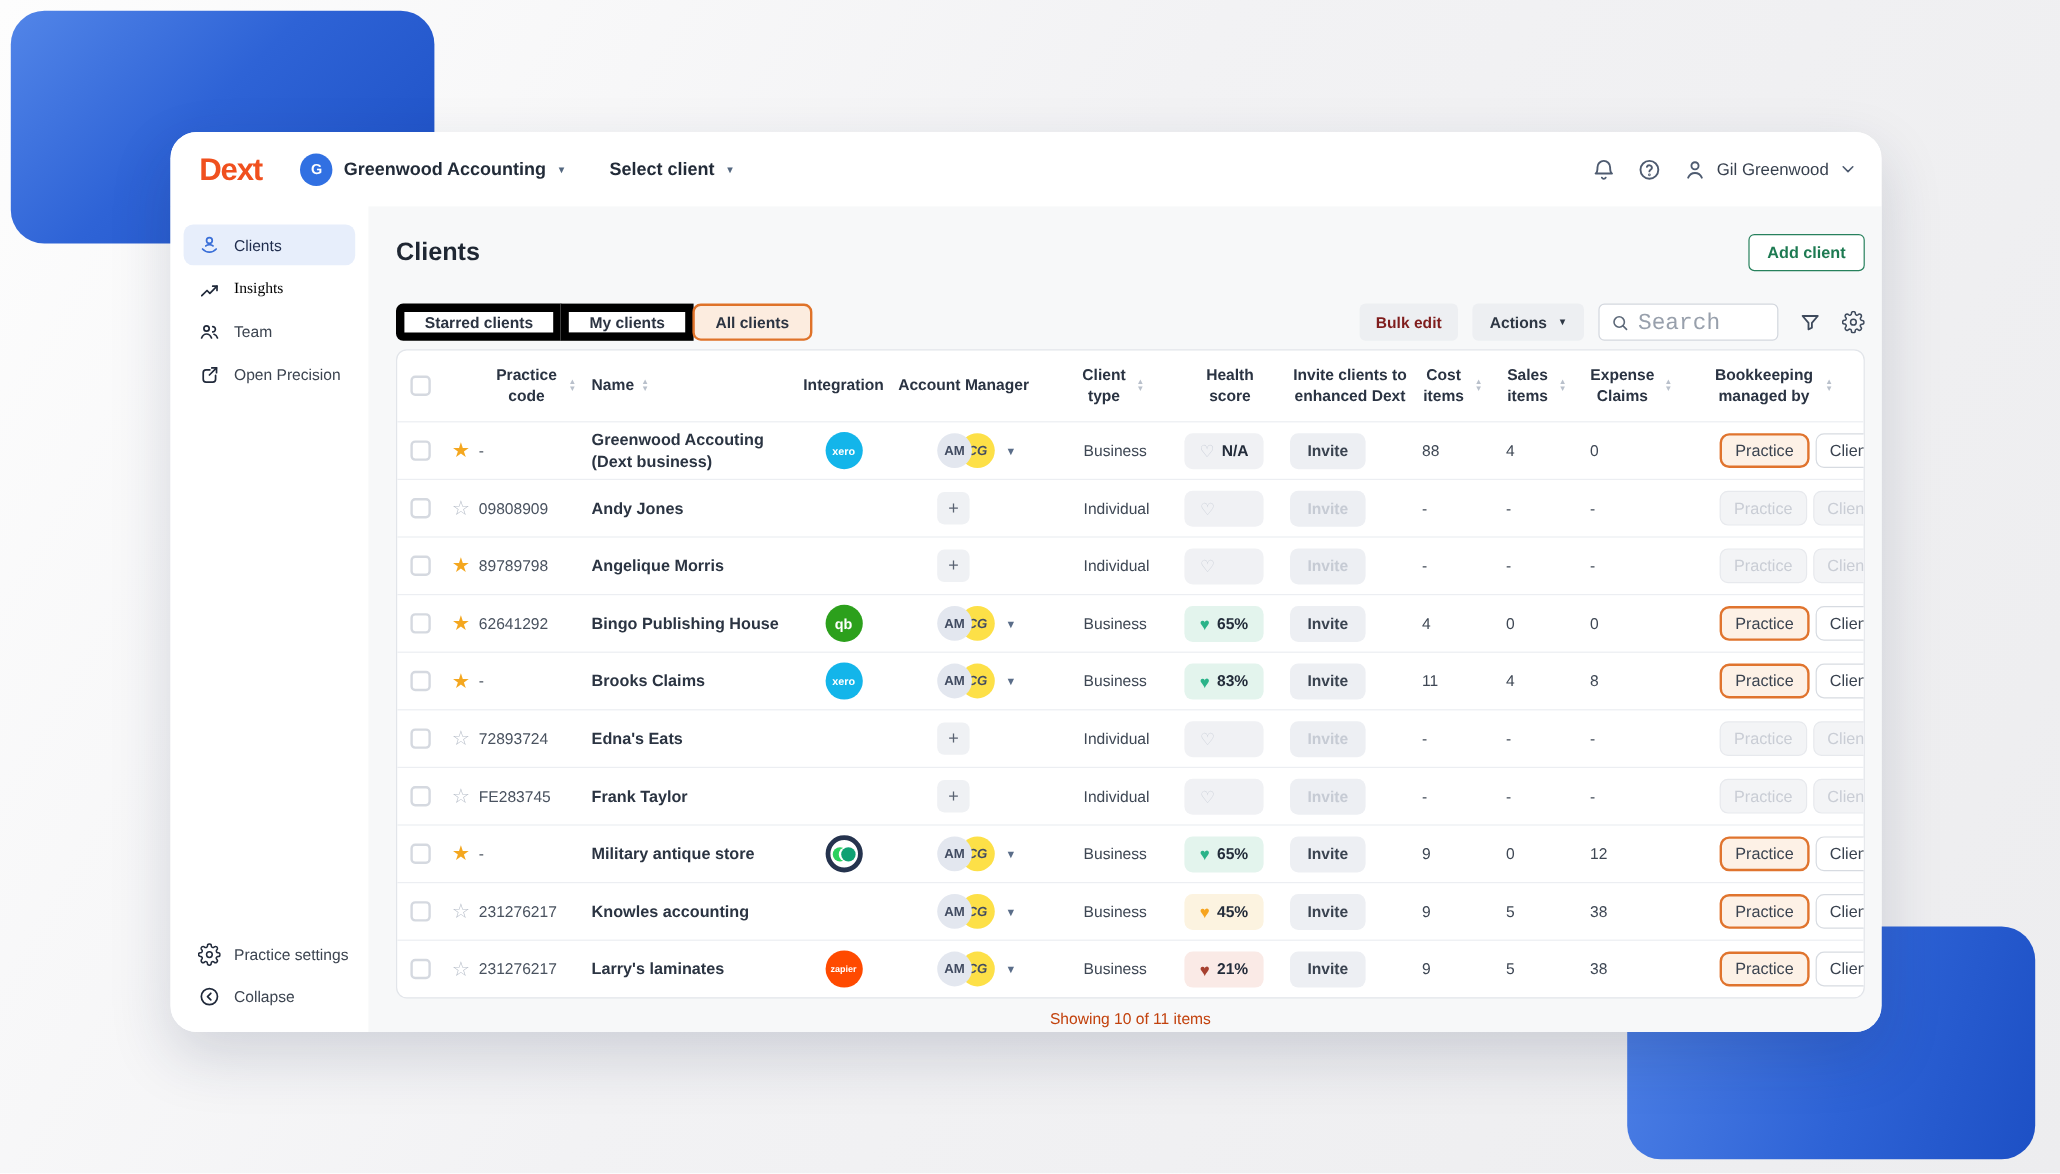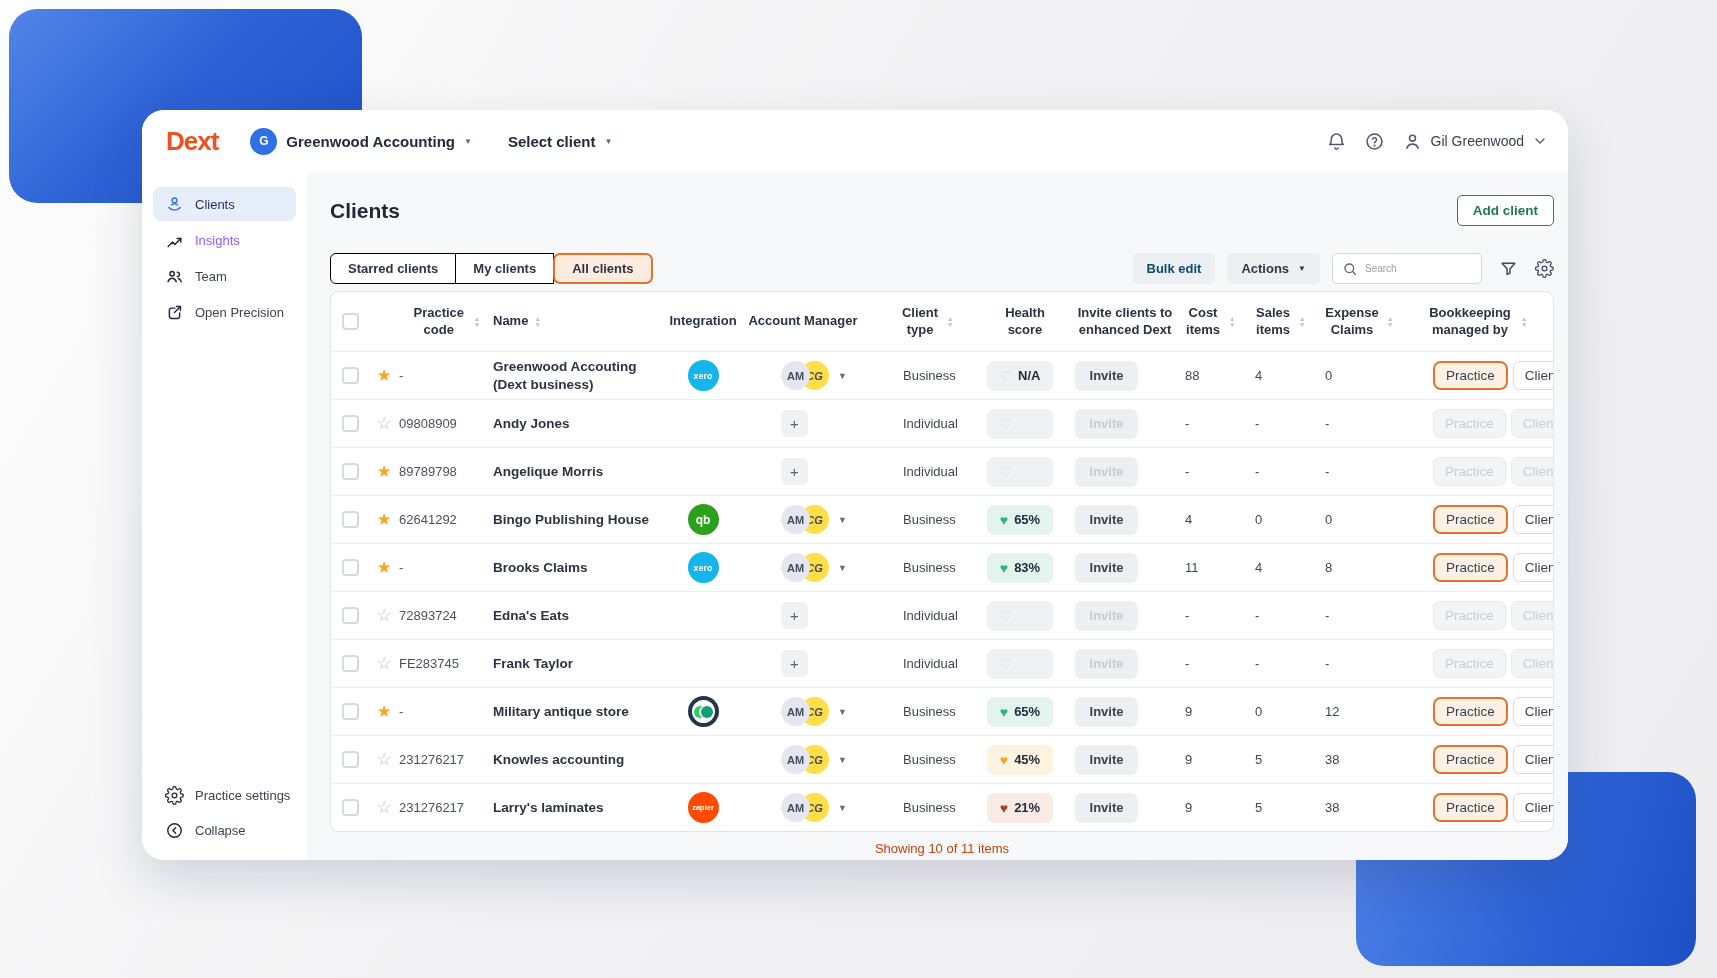--- a/index.html
+++ b/index.html
@@ -33,50 +33,50 @@
   .tb-ic svg { width:100%; height:100%; }
   .user-chip { display:flex; align-items:center; gap:8px; cursor:pointer; }
   .user-name { font-size:14px; color:#38414f; }
 
   
   .cardbody { flex:1; display:flex; min-height:0; }
   .sidebar { width:165px; flex:0 0 165px; background:#fff; padding-top:14px; display:flex; flex-direction:column; }
   .side-item { display:flex; align-items:center; gap:11px; height:34px; margin:1px 11px;
     padding-left:12px; border-radius:8px; font-size:13px; color:#3c4450; cursor:pointer; }
   .side-item.active { background:#e7eefb; color:#1f2c4d; font-weight:400; }
-  .side-item.dim .slabel { color:#8b5cf6; }
+  .side-item.dim .slabel { color:#000000;font-family:Liberation Serif, serif; }
   .sicon { width:19px; height:19px; display:inline-flex; color:#20293a; }
   .side-item.active .sicon { color:#3a6fd8; }
   .sicon svg { width:100%; height:100%; }
   .side-spacer { flex:1; }
   .side-bottom { padding-bottom:12px; }
 
   .content { flex:1; background:#f7f8f9; padding:0 14px 0 23px; min-width:0; }
   .content-head { margin-top:23px; display:flex; align-items:center; justify-content:space-between; }
   .page-title { font-size:21px; font-weight:700; color:#1f2733; }
   .addc { height:31px; padding:0 15px; border:1px solid #27815d; border-radius:5px; background:#fff;
     color:#1d7a52; font-weight:700; font-size:13.5px; cursor:pointer; }
 
   .toolbar { margin-top:27px; display:flex; align-items:center; }
   .tabs { display:flex; }
-  .tab { height:31px; padding:0 17px; background:#fff; border:1px solid #000000; font-weight:700;
+  .tab { height:31px; padding:0 17px; background:#fff; border:7px solid #000000; font-weight:700;
     font-size:13px; color:#2c3442; display:flex; align-items:center; margin-left:-1px; cursor:pointer; }
   .tab:first-child { border-radius:6px 0 0 6px; margin-left:0; }
   .tab:last-child { border-radius:0 6px 6px 0; }
   .tab.active { background:#fcecdf; border:2px solid #df7229; border-radius:7px; z-index:2; }
   .bulk { margin-left:auto; height:31px; padding:0 14px; background:#edeff2; border:none; border-radius:5px;
-    font-weight:700; font-size:13px; color:#0c4a6e; }
+    font-weight:700; font-size:13px; color:#7f1d1d; }
   .actions { margin-left:12px; height:31px; padding:0 14px; background:#edeff2; border:none; border-radius:5px;
     font-weight:700; font-size:13px; color:#2e3744; display:flex; gap:9px; align-items:center; cursor:pointer; }
   .actions .caret { color:#2e3744; }
   .search { margin-left:12px; width:150px; height:31px; border:1px solid #d3d7de; border-radius:5px;
     background:#fff; display:flex; align-items:center; padding:0 9px; gap:7px; color:#5c6878; }
   .search svg { width:16px; height:16px; flex:0 0 16px; }
-  .search input { border:none; outline:none; width:100%; font-size:10px; color:#333;
-    font-family:Liberation Sans, sans-serif; background:transparent; }
+  .search input { border:none; outline:none; width:100%; font-size:19px; color:#333;
+    font-family:Liberation Mono, monospace; background:transparent; }
   .search input::placeholder { color:#98a0ac; }
   .tool-ic { width:19px; height:19px; margin-left:17px; color:#3e4a5c; cursor:pointer; display:inline-flex; }
   .tool-ic svg { width:100%; height:100%; }
 
   
   .tbl { margin-top:7px; width:1224px; background:#fff; border:1px solid #e2e5ea; border-radius:9px; overflow:hidden; }
   .trow, .thead { display:grid; align-items:center;
     grid-template-columns:38px 30px 92px 168px 88px 112px 96px 112px 116px 70px 70px 88px 144px; }
   .thead { height:59px; }
   .trow { height:48px; border-top:1px solid #eceef2; }

